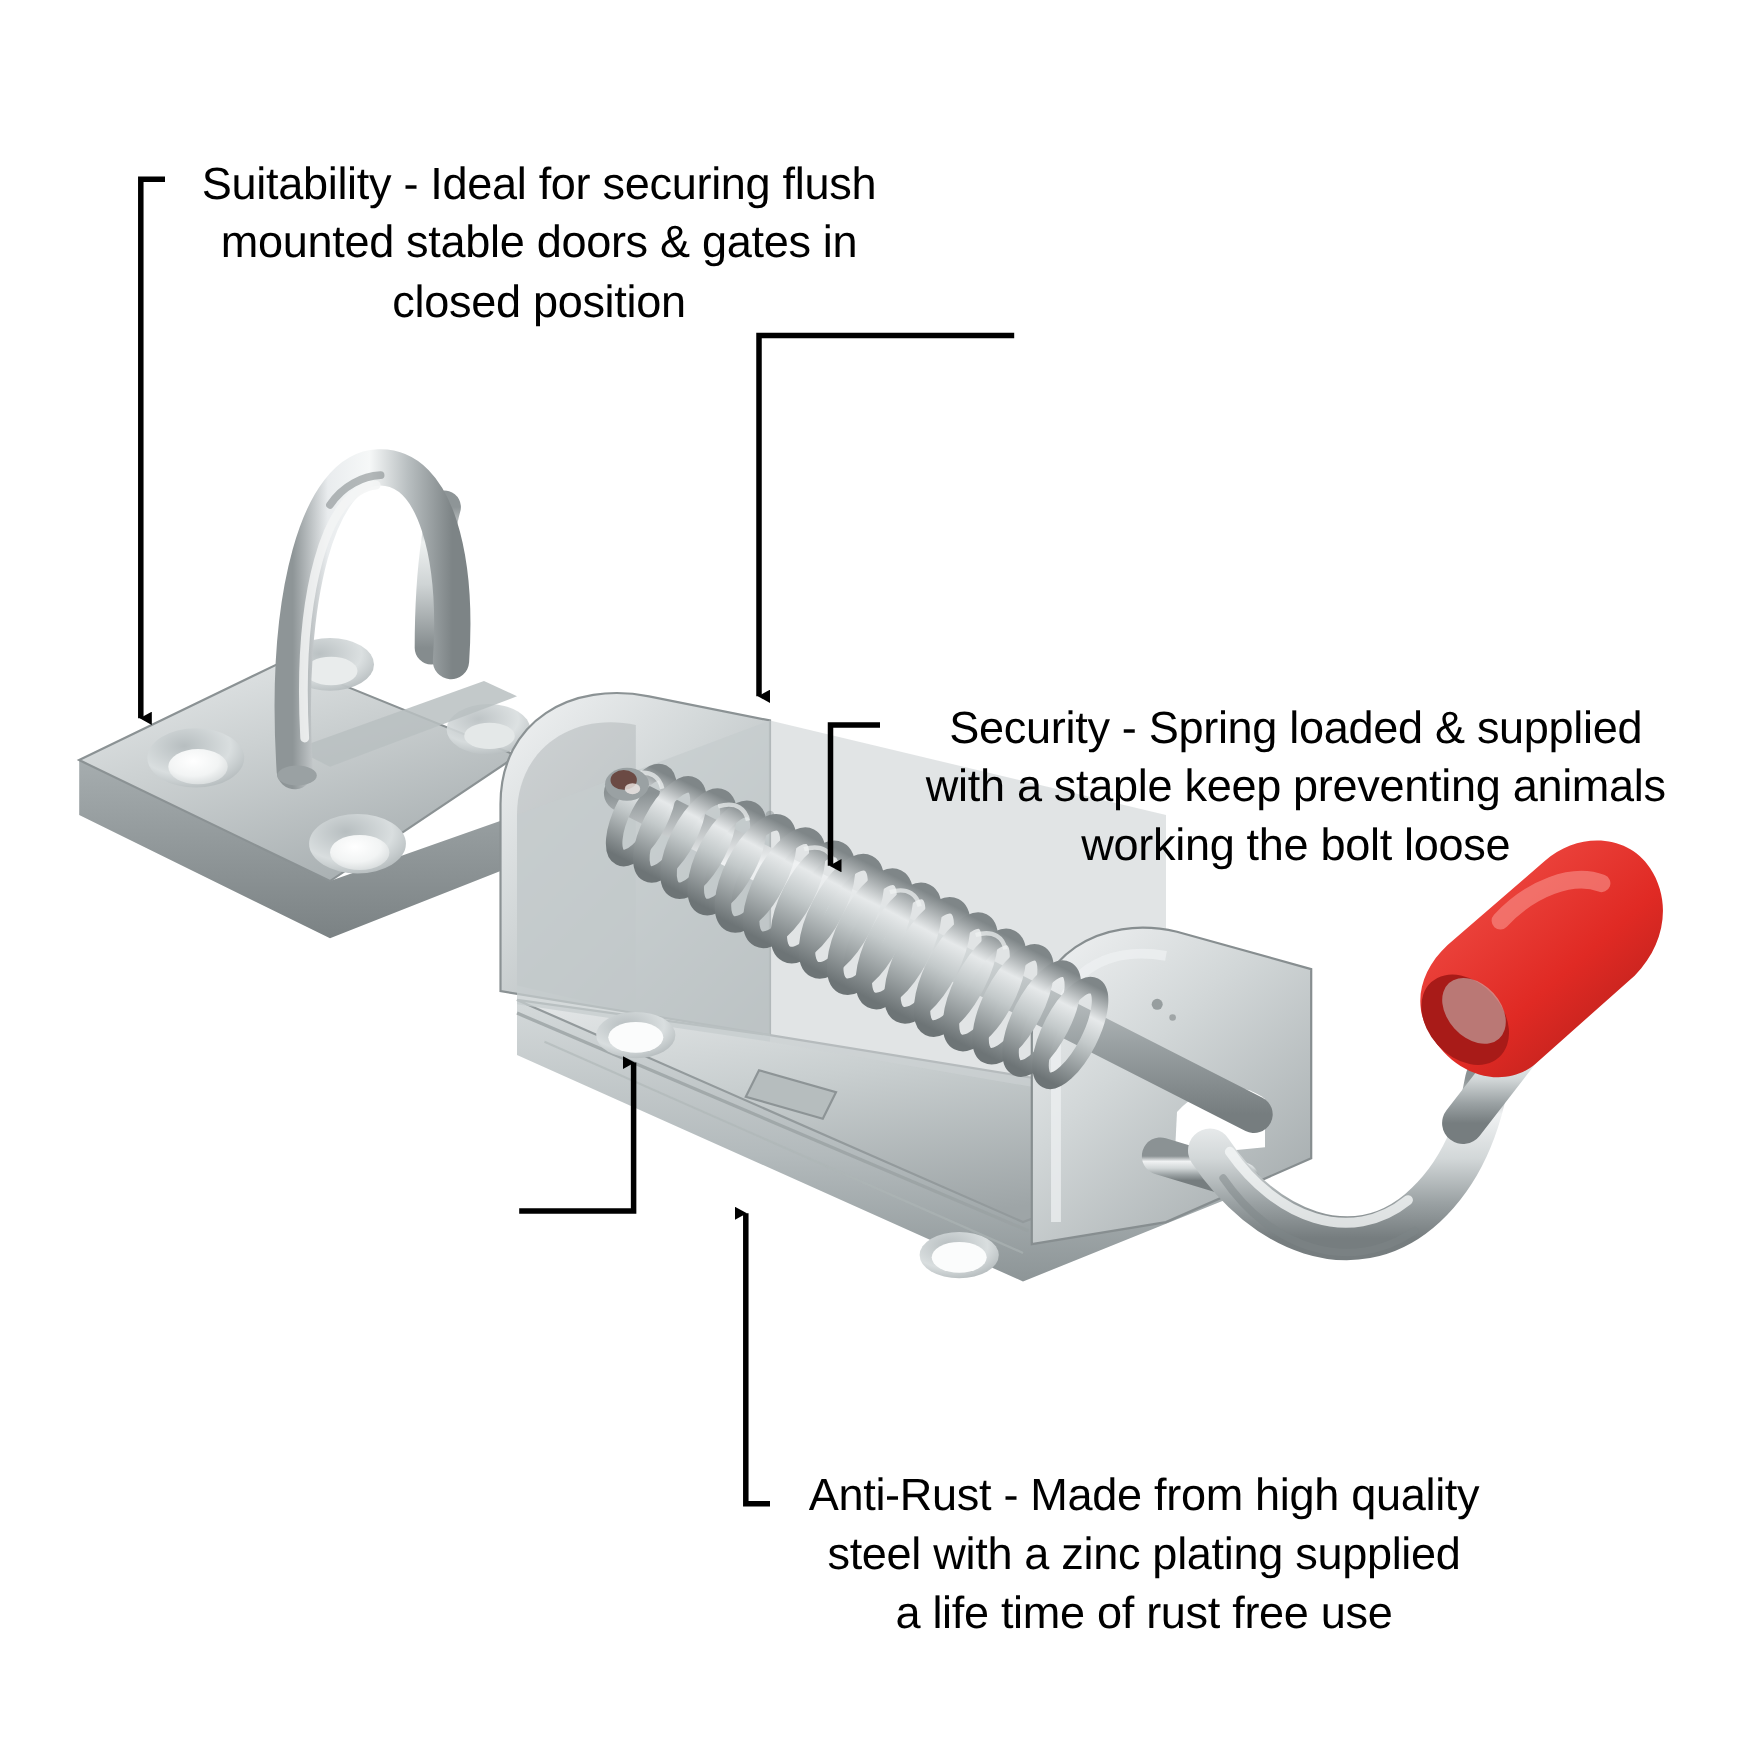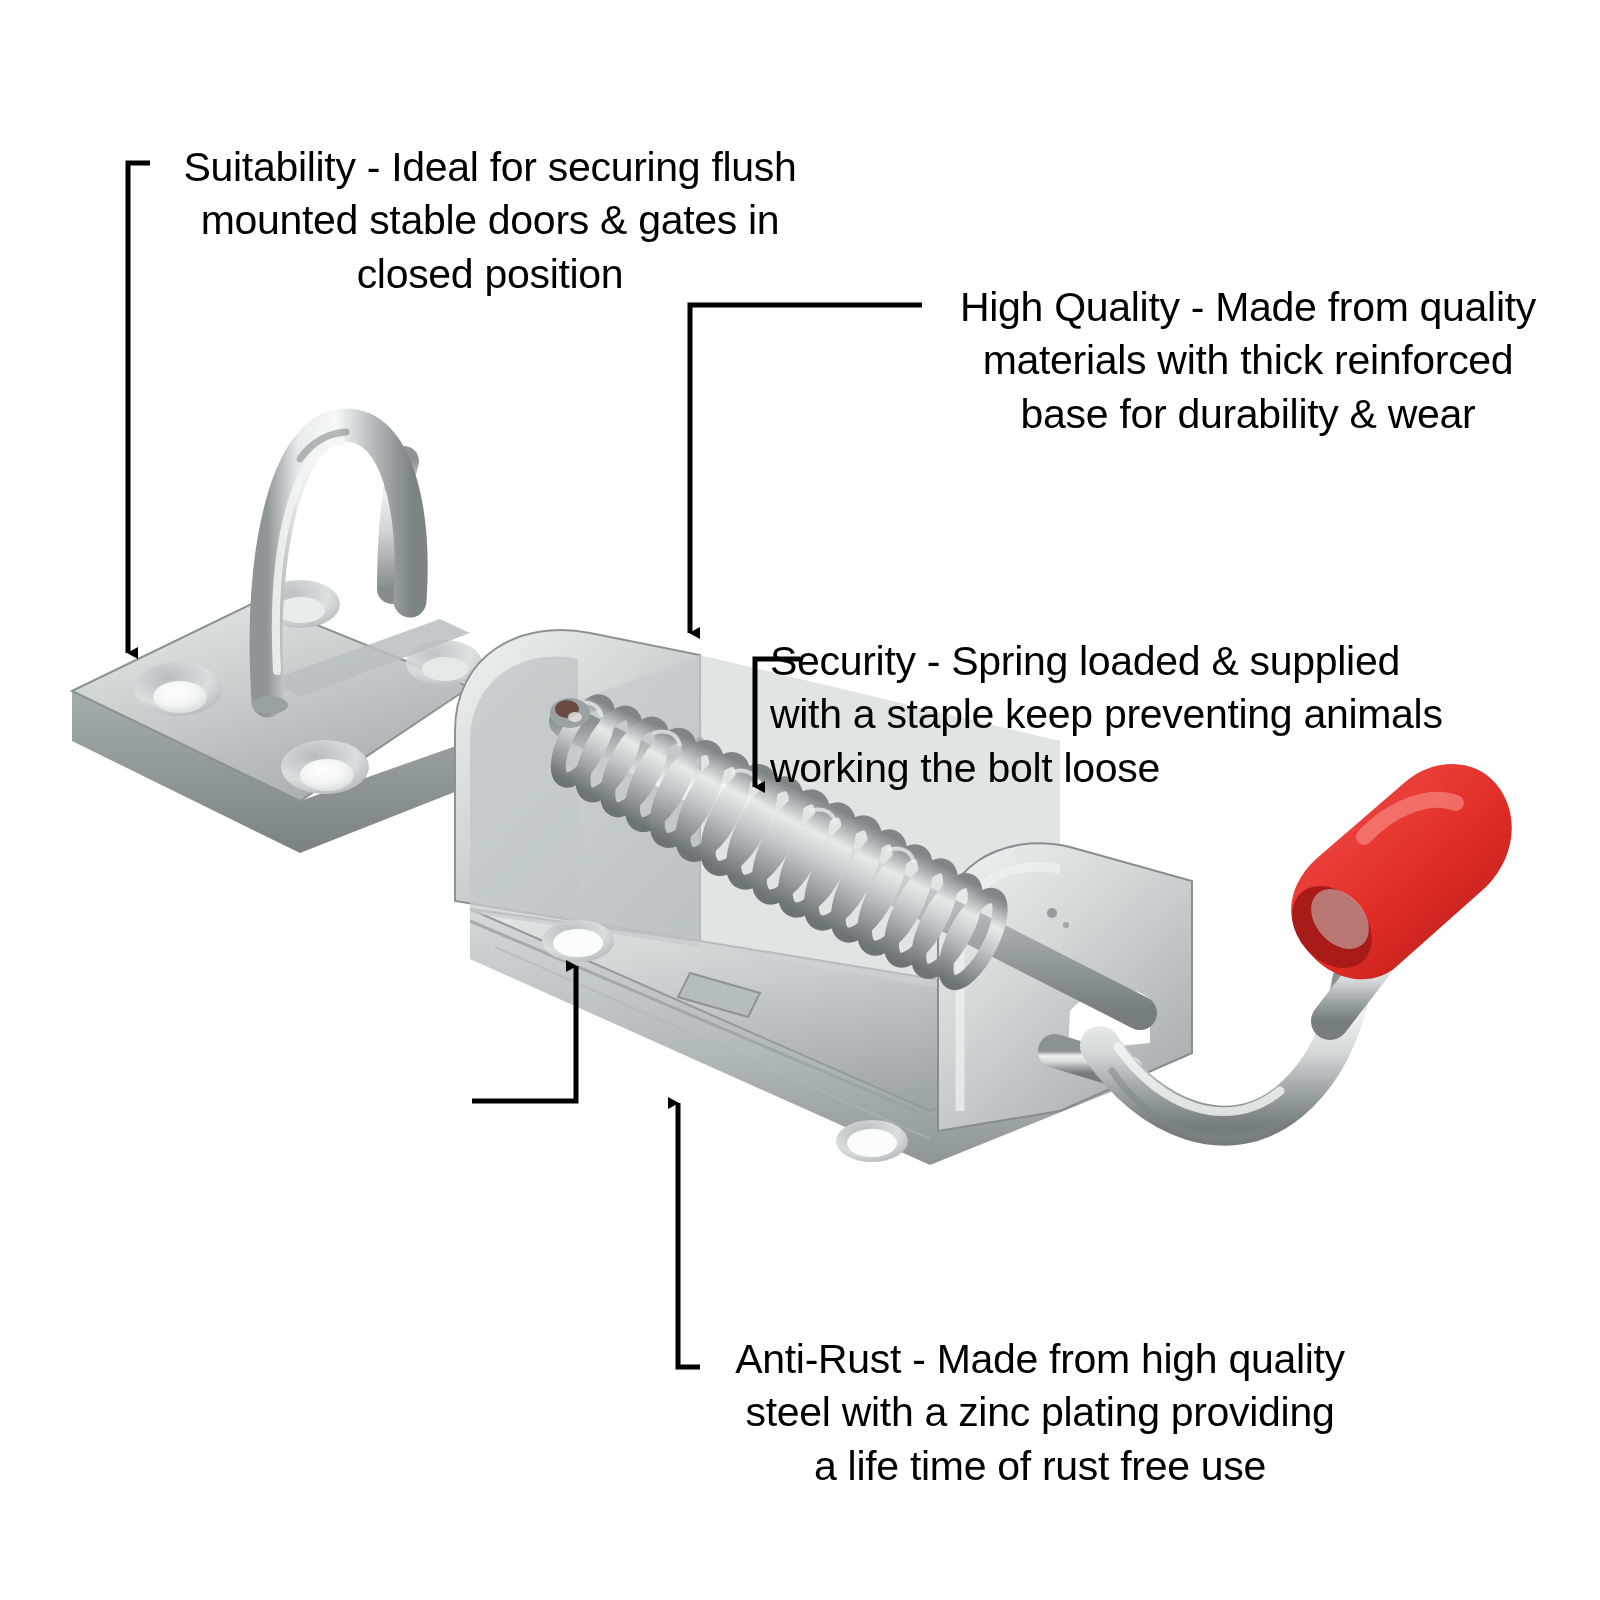--- a/index.html
+++ b/index.html
@@ -49,21 +49,21 @@
   .callout-highquality {
     left: 912px;
     top: 240px;
     width: 672px;
     text-align: center;
   }
   .callout-security {
     left: 770px;
     top: 594px;
     width: 816px;
-    text-align: left;
+    text-align: center;
   }
   .callout-quickeasy {
     left: 48px;
     top: 1022px;
     width: 470px;
     text-align: center;
   }
   .callout-antirust {
     left: 690px;
     top: 1292px;
@@ -299,26 +299,23 @@
 
     <path d="M472,1060 L576,1060 L576,925" stroke="#000000" stroke-width="5" fill="none" marker-end="url(#arrowUp)"></path>
 
     <path d="M700,1326 L678,1326 L678,1062" stroke="#000000" stroke-width="5" fill="none" marker-end="url(#arrowUp)"></path>
   </svg>
 
   <div class="callout callout-suitability">Suitability - Ideal for securing flush
 mounted stable doors &amp; gates in
 closed position</div>
 
-  <div class="callout callout-highquality">High Quality - Made from quality
-materials with thick reinforced
-base for durability &amp; wear</div>
 
   <div class="callout callout-security">Security - Spring loaded &amp; supplied
 with a staple keep preventing animals
 working the bolt loose</div>
 
 
   <div class="callout callout-antirust">Anti-Rust - Made from high quality
-steel with a zinc plating providing
+steel with a zinc plating supplied
 a life time of rust free use</div>
 
 </div>
 
 </body></html>

